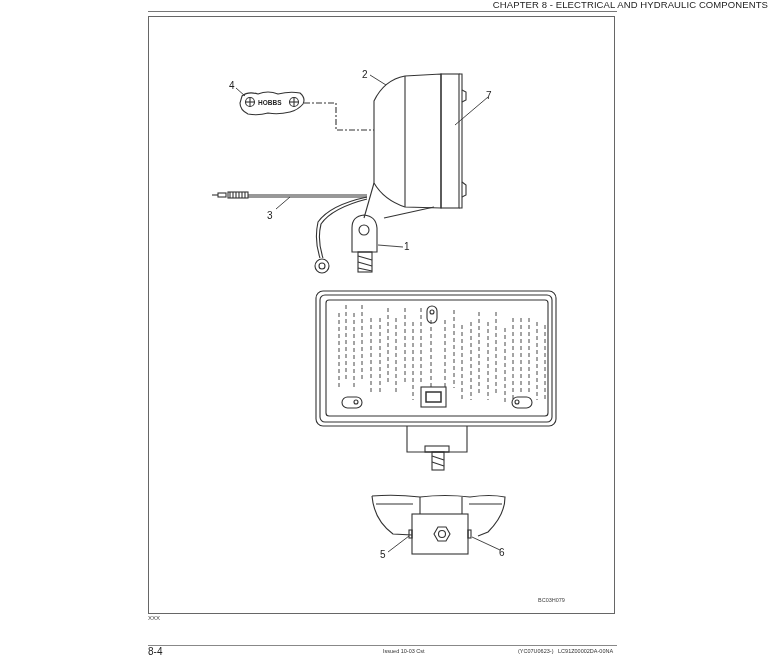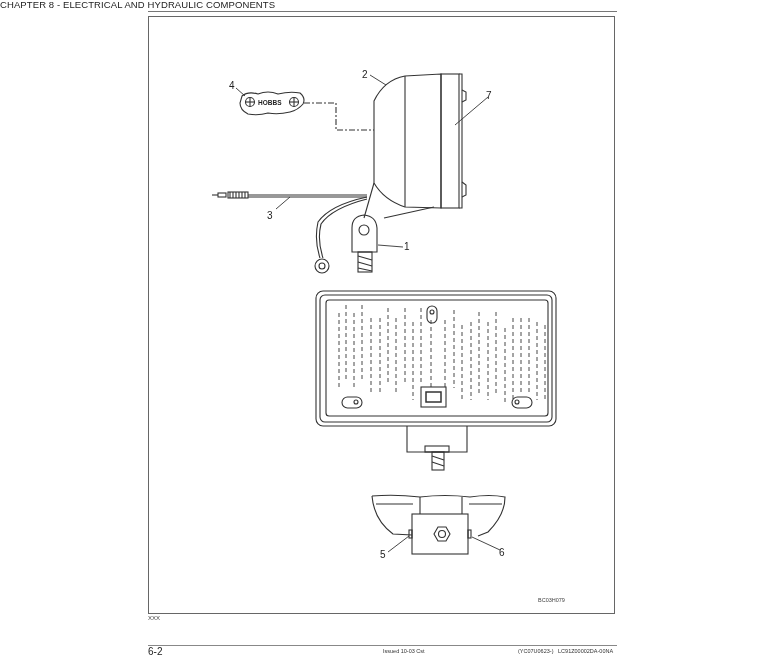--- a/index.html
+++ b/index.html
@@ -1,17 +1,17 @@
 <!DOCTYPE html>
 <html><head>
 <meta charset="utf-8">
 <style>
   html, body { margin:0; padding:0; background:#ffffff; }
   body { width:768px; height:657px; position:relative; overflow:hidden; font-family:"Liberation Sans", sans-serif; color:#222; }
-  .chapter-title { position:absolute; left:0; width:768px; top:-1px; text-align:left; font-size:9.5px; letter-spacing:0.1px; color:#222; }
+  .chapter-title { position:absolute; left:0; width:768px; top:-1px; text-align:right; font-size:9.5px; letter-spacing:0.1px; color:#222; }
   .header-rule { position:absolute; left:148px; top:11px; width:469px; height:0; border-top:1.5px solid #777; }
   .figure-frame { position:absolute; left:148px; top:16px; width:467px; height:598px; border:1.5px solid #666; box-sizing:border-box; }
   .figure-svg { position:absolute; left:0; top:0; }
   .figure-code { position:absolute; left:538px; top:597px; font-size:5.5px; color:#444; }
   .frame-note { position:absolute; left:148px; top:615px; font-size:6px; color:#444; }
   .footer-rule { position:absolute; left:148px; top:645px; width:469px; height:0; border-top:1.5px solid #888; }
   .page-number { position:absolute; left:148px; top:646px; font-size:10px; color:#222; }
   .issue-date { position:absolute; left:383px; top:648px; font-size:5.5px; color:#333; }
   .doc-code { position:absolute; left:518px; top:648px; font-size:5.5px; color:#333; white-space:pre; }
   .callout { font-family:"Liberation Sans", sans-serif; font-size:10px; fill:#222; }
@@ -147,15 +147,15 @@
   <text class="callout" x="404" y="250">1</text>
   <text class="callout" x="380" y="558">5</text>
   <text class="callout" x="499" y="556">6</text>
   <text class="hobbs" x="258" y="105">HOBBS</text>
 </svg>
 
 <div class="figure-code">BC03H079</div>
 <div class="frame-note">XXX</div>
 
 <div class="footer-rule"></div>
-<div class="page-number">6-2</div>
+<div class="page-number">8-4</div>
 <div class="issue-date">Issued 10-03   Cst</div>
 <div class="doc-code">(YC07U0623-)   LC91Z00002DA-00NA</div>
 
 </body></html>

